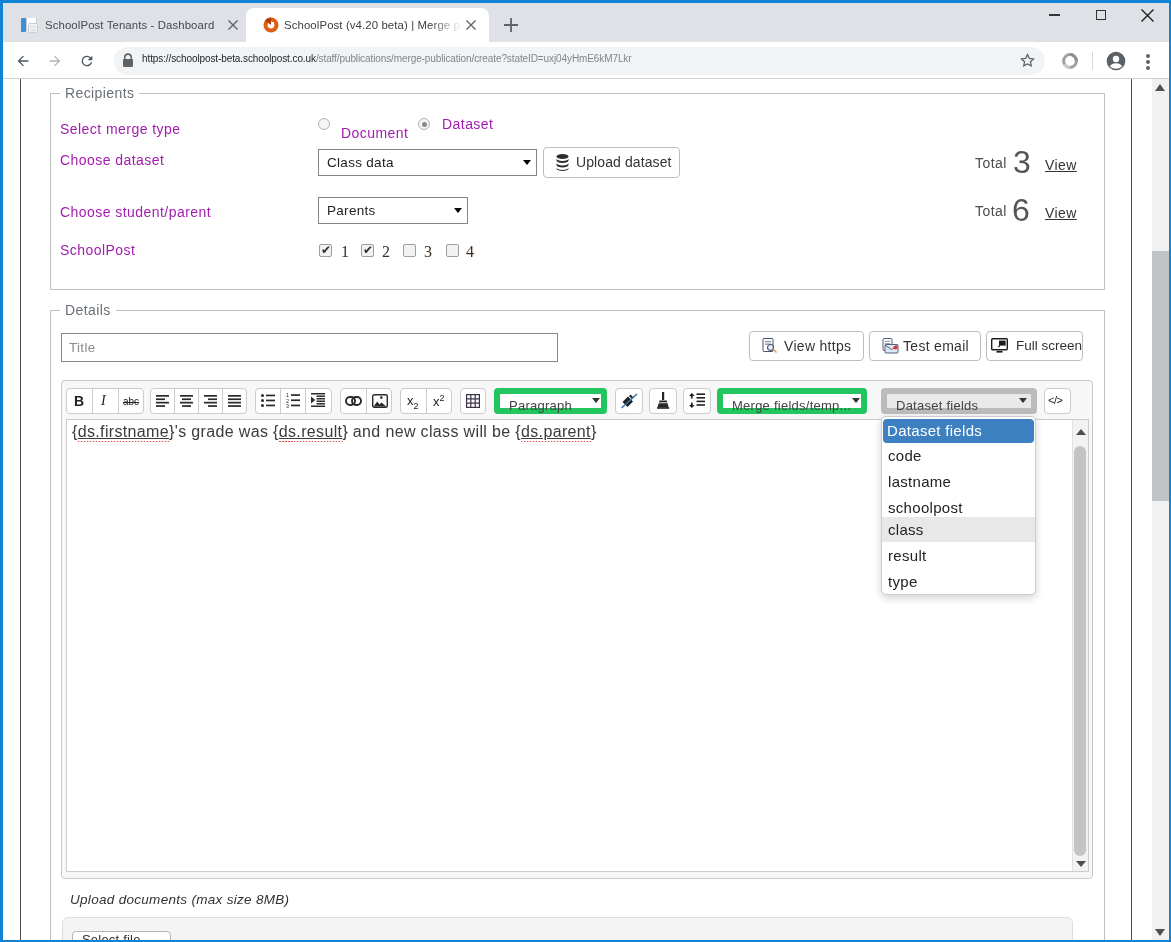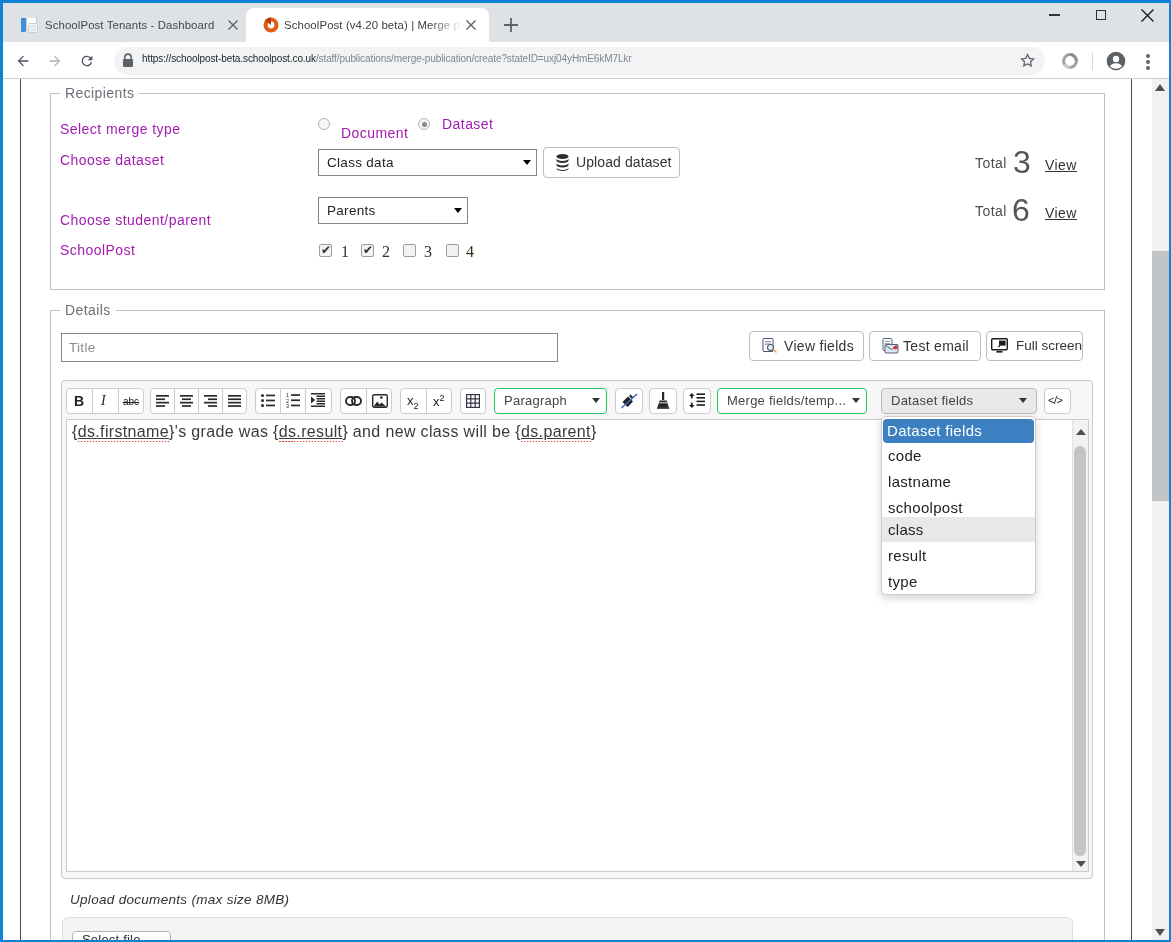--- a/index.html
+++ b/index.html
@@ -60,21 +60,21 @@
 .dd-item { position:absolute; left:882px; width:152px; height:25px; font-size:15px; color:#222; letter-spacing:0.3px; line-height:25px; padding-left:6px; white-space:nowrap; }
 
 .cb { width:13px; height:13px; border:1px solid #9d9d9d; border-radius:2px; background:#f2f2f2; }
 .cbc::after { content:"\2714"; position:absolute; left:1px; top:-2px; font-size:12px; color:#2d2d2d; }
 .num { font-family:"Liberation Serif",serif; font-size:16px; color:#3a2e20; }
 
 .fld { position:relative; text-decoration:underline; text-decoration-thickness:1px; }
 .fld::after { content:""; position:absolute; left:0px; right:-1px; bottom:-2px; height:1.5px;
   background:repeating-linear-gradient(90deg,#e04848 0 1.5px,rgba(224,72,72,0.2) 1.5px 3px); }
 
-.tsel { position:absolute; top:388px; height:26px; background:#fff; border:1px solid #22c55e; border-radius:4px; font-size:13px; color:#444; letter-spacing:0.25px; line-height:24px; padding-left:9px; white-space:nowrap; }
+.tsel { position:absolute; top:388px; height:26px; background:#fff; border:6px solid #22c55e; border-radius:4px; font-size:13px; color:#444; letter-spacing:0.25px; line-height:24px; padding-left:9px; white-space:nowrap; }
 </style>
 </head>
 <body>
 
 <div class="abs" id="tabbar"></div>
 <div class="abs" id="tab2"></div>
 
 <svg class="abs" style="left:21px;top:17px" width="17" height="17" viewBox="0 0 17 17">
   <rect x="0" y="1" width="5" height="14" rx="1" fill="#3d8fd6"></rect>
   <rect x="5.5" y="0" width="10" height="13" rx="1" fill="#fdfdfd" stroke="#c9cdd2" stroke-width="1"></rect>
@@ -177,21 +177,21 @@
 <svg class="abs" style="left:556px;top:154px" width="13" height="17" viewBox="0 0 13 17" fill="#2d2d2d">
  <ellipse cx="6.5" cy="2.6" rx="6" ry="2.5"></ellipse>
     <path d="M.5 4.6 a6 2.5 0 0 0 12 0 v2 a6 2.5 0 0 1 -12 0z"></path>
     <path d="M.5 9 a6 2.5 0 0 0 12 0 v2 a6 2.5 0 0 1 -12 0z"></path>
     <path d="M.5 13.4 a6 2.5 0 0 0 12 0 v1 a6 2.5 0 0 1 -12 0z"></path>
 </svg>
 <div class="abs lbl" style="left:975px;top:155px;color:#4c4c4c">Total</div>
 <div class="abs" style="left:1013px;top:144px;font-size:32px;color:#555">3</div>
 <div class="abs lbl" style="left:1045px;top:157px;text-decoration:underline;color:#333">View</div>
 
-<div class="abs lbl" style="left:60px;top:212px">Choose student/parent</div>
+<div class="abs lbl" style="left:60px;top:204px">Choose student/parent</div>
 <div class="abs nsel" style="left:318px;top:197px;width:150px;height:27px;line-height:25px;padding-left:8px">Parents</div>
 <div class="abs tri" style="left:454px;top:208px"></div>
 <div class="abs lbl" style="left:975px;top:203px;color:#4c4c4c">Total</div>
 <div class="abs" style="left:1012px;top:192px;font-size:32px;color:#555">6</div>
 <div class="abs lbl" style="left:1045px;top:205px;text-decoration:underline;color:#333">View</div>
 
 <div class="abs lbl" style="left:60px;top:242px">SchoolPost</div>
 <div class="abs cb cbc" style="left:319px;top:244px"></div>
 <div class="abs num" style="left:341px;top:243px">1</div>
 <div class="abs cb cbc" style="left:361px;top:244px"></div>
@@ -201,21 +201,21 @@
 <div class="abs cb" style="left:446px;top:244px"></div>
 <div class="abs num" style="left:466px;top:243px">4</div>
 
 <fieldset id="fs2">
     <legend>Details</legend>
   </fieldset>
 
 <div class="abs" style="left:61px;top:333px;width:497px;height:29px;border:1px solid #8a8a8a;background:#fff"></div>
 <div class="abs" style="left:69px;top:340px;font-size:13.5px;color:#8c8c8c;letter-spacing:0.3px">Title</div>
 
-<div class="abs btn" style="left:749px;top:331px;width:115px;height:30px;line-height:28px;padding-left:34px">View fields</div>
+<div class="abs btn" style="left:749px;top:331px;width:115px;height:30px;line-height:28px;padding-left:34px">View https</div>
 <svg class="abs" style="left:762px;top:338px" width="16" height="16" viewBox="0 0 16 16">
     <rect x="1" y="0.5" width="10" height="13" rx="1" fill="#fff" stroke="#46546e" stroke-width="1"></rect>
     <rect x="3" y="3" width="6" height="1.3" fill="#8a93a5"></rect>
     <rect x="3" y="5.5" width="6" height="1.3" fill="#8a93a5"></rect>
     <circle cx="8.5" cy="9.5" r="3" fill="#e8f0fa" stroke="#46546e" stroke-width="1.2"></circle>
     <path d="M10.6 11.6 L14 15 l1-1 -3.4-3.4z" fill="#e8a33d"></path>
   </svg>
 <div class="abs btn" style="left:869px;top:331px;width:112px;height:30px;line-height:28px;padding-left:33px">Test email</div>
 <svg class="abs" style="left:882px;top:338px" width="17" height="16" viewBox="0 0 17 16">
     <rect x="1" y="0.5" width="9" height="12" rx="1" fill="#fff" stroke="#55627a" stroke-width="1"></rect>

